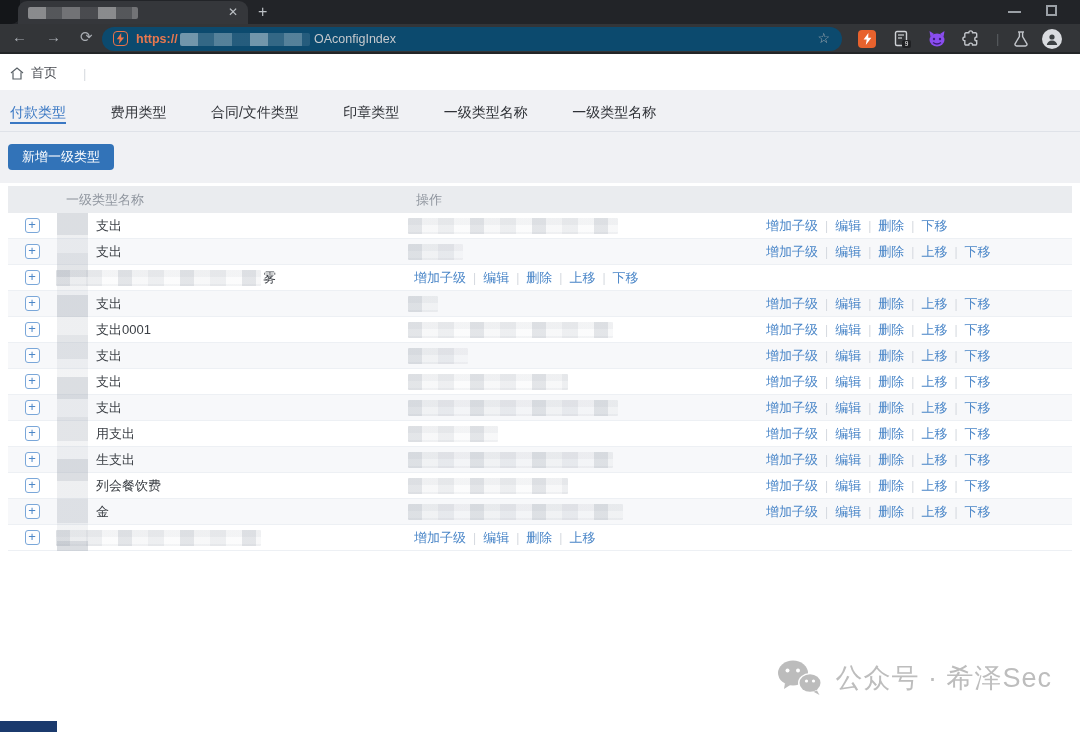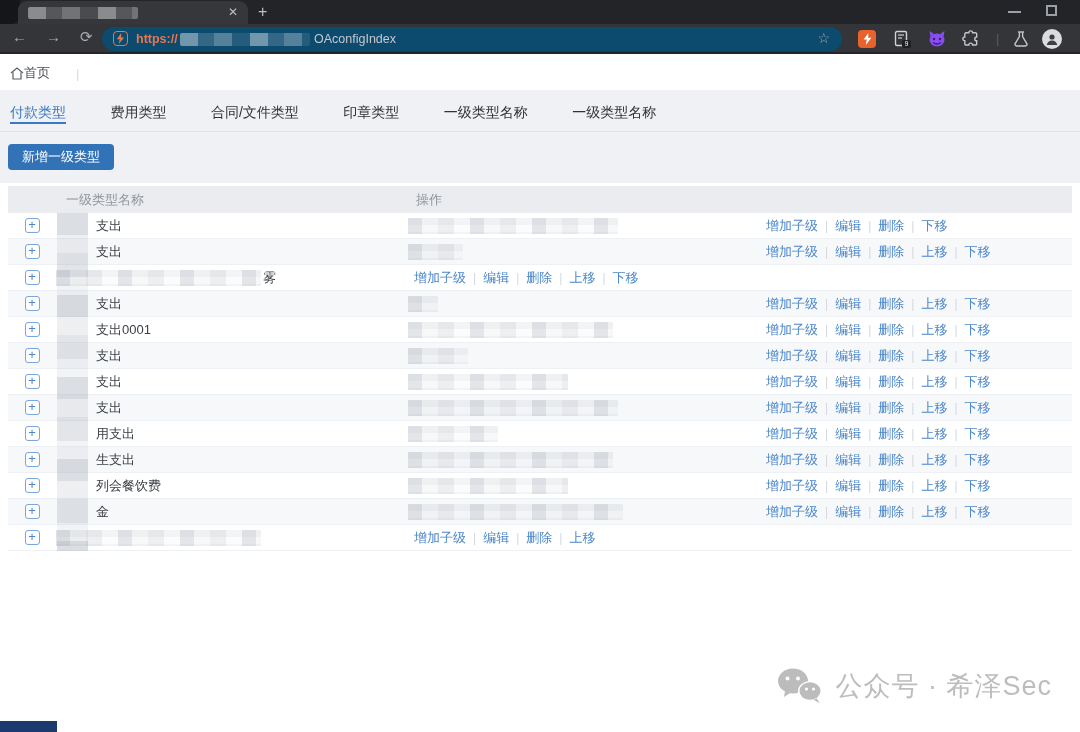--- a/index.html
+++ b/index.html
@@ -31,21 +31,21 @@
   .avatar { position:absolute; top:5px; left:1042px; width:20px; height:20px; border-radius:50%; background:#dadce0; display:flex; align-items:center; justify-content:center; }
 
   .mosaic-ui { background-image:repeating-linear-gradient(90deg, rgba(255,255,255,.42) 0 18px, rgba(255,255,255,.16) 18px 34px, rgba(255,255,255,.30) 34px 52px, rgba(255,255,255,.10) 52px 70px); }
   .mosaic-cell { display:inline-block; height:16px; vertical-align:middle; border-radius:1px;
     background-image:repeating-linear-gradient(90deg, rgba(148,156,168,.26) 0 14px, rgba(148,156,168,.07) 14px 30px, rgba(148,156,168,.17) 30px 46px, rgba(148,156,168,.04) 46px 62px),
                      repeating-linear-gradient(180deg, rgba(148,156,168,.08) 0 7px, rgba(255,255,255,.06) 7px 14px); }
   .mosaic-band { background-image:repeating-linear-gradient(180deg, rgba(150,158,170,.34) 0 22px, rgba(150,158,170,.16) 22px 40px, rgba(150,158,170,.27) 40px 64px, rgba(150,158,170,.12) 64px 82px); }
 
   
   .breadcrumb { position:absolute; top:56px; left:0; width:1080px; height:34px; background:#fff; display:flex; align-items:center; padding-left:10px; }
-  .bc-label { font-size:13px; color:#4a4d53; }
+  .bc-label { font-size:13px; color:#4a4d53; margin-left:7px; }
   .bc-div { color:#d8dbe0; margin-left:26px; font-size:13px; }
 
   .panel { position:absolute; top:90px; left:0; width:1080px; height:93px; background:#f0f1f4; }
   .tabbar { padding:13px 0 0 10px; border-bottom:1px solid #dfe2e8; height:42px; }
   .ptab { display:inline-block; margin-right:40px; font-size:14px; color:#2f3237; cursor:default; }
   .ptab.active { color:#3a78c3; border-bottom:2px solid #3a78c3; }
   .add-btn { margin:12px 0 0 8px; height:26px; padding:0 14px; background:#3273b8; color:#fff; border:none; border-radius:4px; font-size:13px; font-family:inherit; }
 
   .tablewrap { position:absolute; top:186px; left:8px; width:1064px; }
   .thead { display:flex; height:27px; background:#eaecef; color:#8f959e; font-size:13px; align-items:center; }
@@ -58,21 +58,21 @@
   .h-name { width:352px; padding-left:10px; }
   .h-remark { width:350px; padding-left:0; }
   .h-act { flex:1; padding-left:8px; }
   .h-exp { width:48px; }
   .expand-box { width:15px; height:15px; border:1px solid #7aa7d9; border-radius:3px; background:#fdfdfe; color:#4a86c8; font-size:13px; line-height:12px; text-align:center; cursor:pointer; }
   .alink { color:#4a86c8; cursor:pointer; white-space:nowrap; }
   .asep { color:#d4d9df; margin:0 7px; font-size:12px; }
   .rv { margin-left:2px; }
   .name-band { position:absolute; left:49px; top:27px; width:31px; height:338px; }
 
-  .watermark { position:absolute; right:28px; bottom:28px; display:flex; align-items:flex-end; }
+  .watermark { position:absolute; right:28px; bottom:36px; display:flex; align-items:flex-end; }
   .wm-text { font-size:27px; color:#bdbdbd; letter-spacing:1px; margin-left:12px; }
   .blue-artifact { position:absolute; left:0; bottom:0; width:57px; height:11px; background:#1b3a6d; }
 </style>
 </head>
 <body>
 
 <div class="tabstrip">
   <div class="corner-widget"></div>
   <div class="browser-tab">
     <div class="tab-title-blur mosaic-ui"></div>

